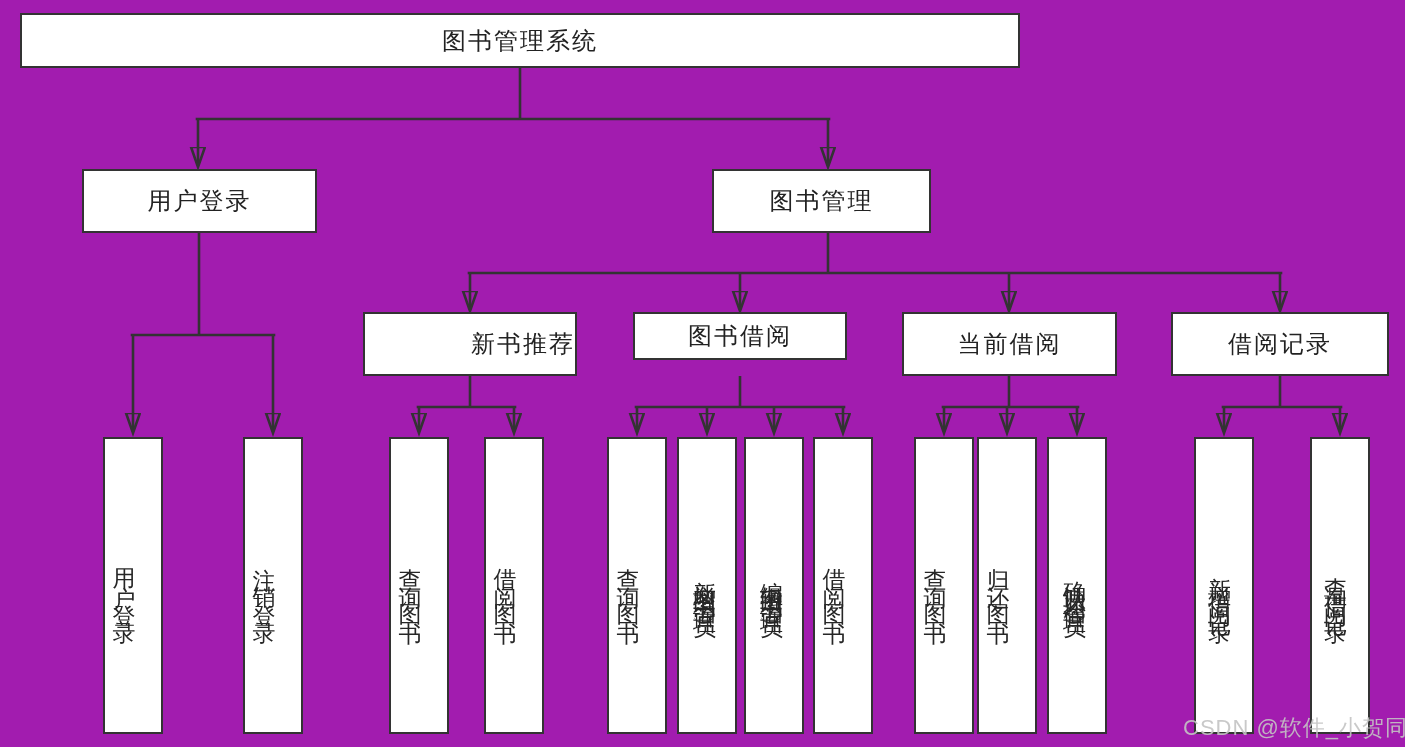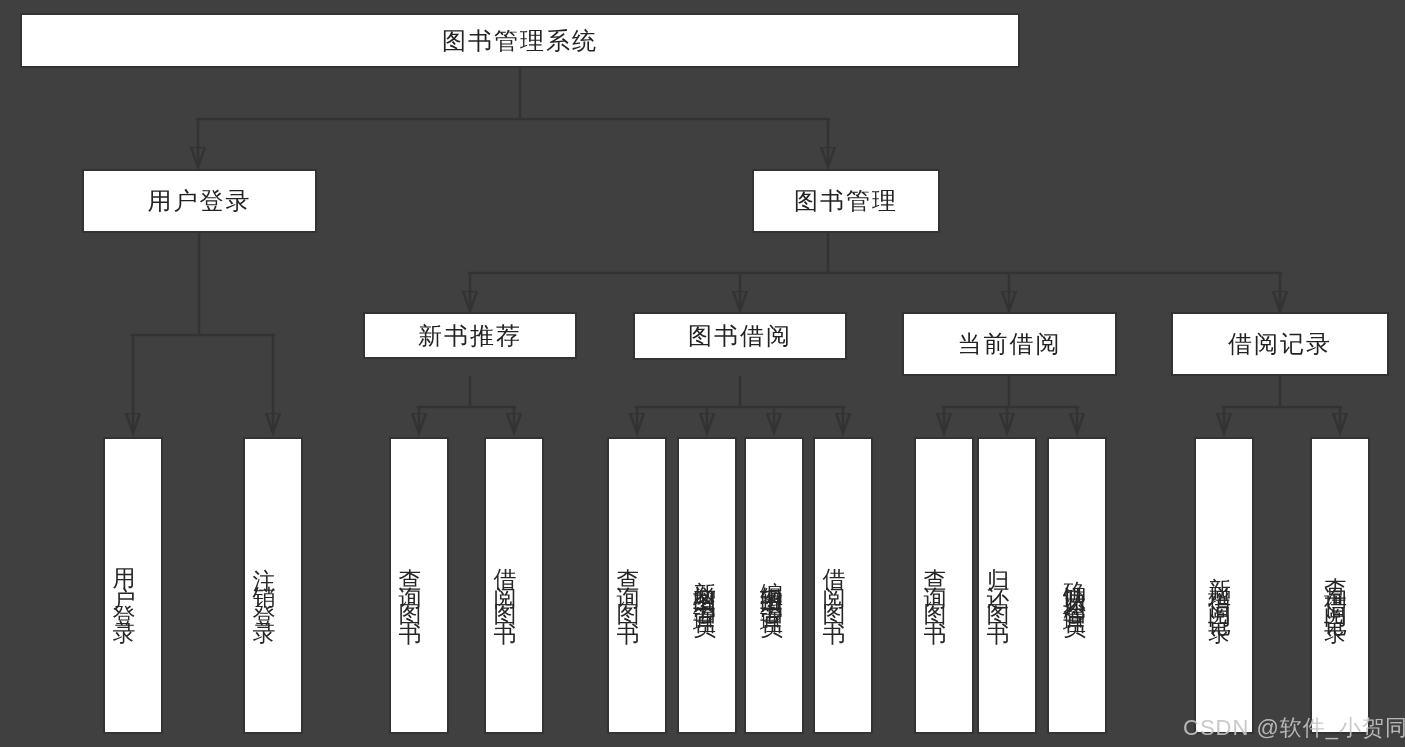--- a/index.html
+++ b/index.html
@@ -5,21 +5,21 @@
   html, body {
     margin: 0;
     padding: 0;
     background: #ffffff;
     font-family: "Liberation Sans", "DejaVu Sans", sans-serif;
   }
   #stage {
     position: relative;
     width: 1405px;
     height: 747px;
-    background: #404040;
+    background: #a21caf;
     overflow: hidden;
   }
   #connectors {
     position: absolute;
     left: 0; top: 0;
     width: 1405px;
     height: 747px;
   }
   #connectors path, #connectors line {
     stroke: #333333;
@@ -123,25 +123,25 @@
     <line x1="1340" y1="407" x2="1340" y2="430" marker-end="url(#ah)"></line>
   </svg>
 
   <div class="box" style="left:20px; top:13px; width:1000px; height:55px;">
     <span>图书管理系统</span>
   </div>
 
   <div class="box" style="left:82px; top:169px; width:235px; height:64px;">
     <span>用户登录</span>
   </div>
-  <div class="box" style="left:752px; top:169px; width:188px; height:64px;">
+  <div class="box" style="left:712px; top:169px; width:219px; height:64px;">
     <span>图书管理</span>
   </div>
 
-  <div class="box" style="left:363px; top:312px; width:214px; height:47px;">
+  <div class="box" style="left:363px; top:312px; width:214px; height:64px;justify-content:flex-end;">
     <span>新书推荐</span>
   </div>
   <div class="box" style="left:633px; top:312px; width:214px; height:48px;">
     <span>图书借阅</span>
   </div>
   <div class="box" style="left:902px; top:312px; width:215px; height:64px;">
     <span>当前借阅</span>
   </div>
   <div class="box" style="left:1171px; top:312px; width:218px; height:64px;">
     <span>借阅记录</span>

